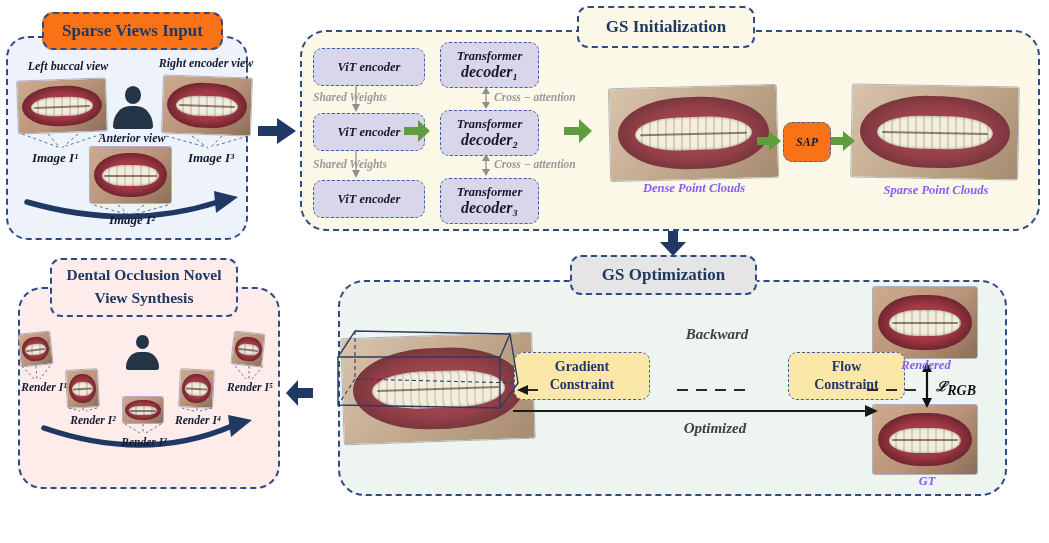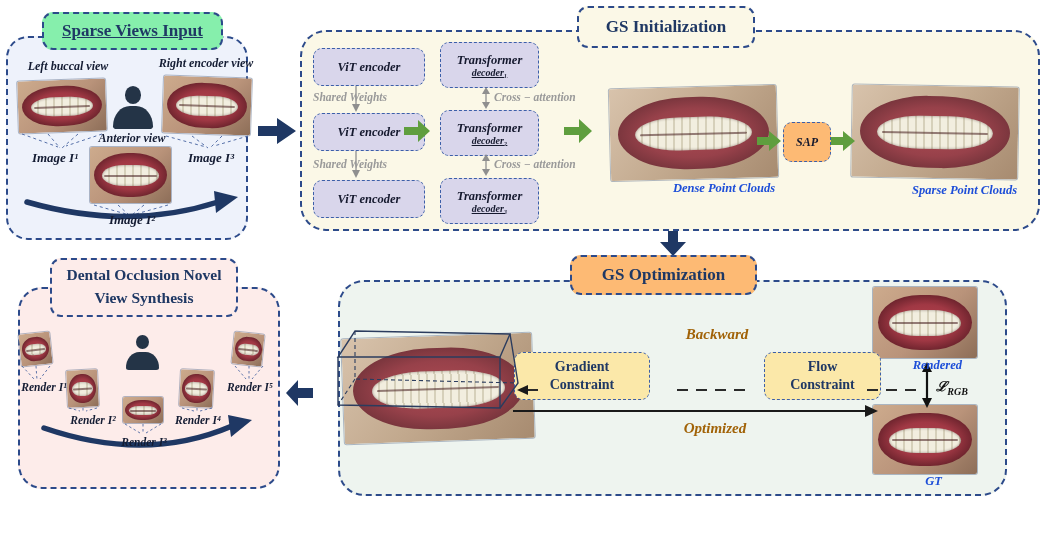--- a/index.html
+++ b/index.html
@@ -11,43 +11,43 @@
   .panel { position:absolute; border:2px dashed #2c4a8a; z-index:0; }
   .panel-sparse   { left:6px;   top:36px;  width:238px; height:200px; border-radius:22px; background:#eef2fb; }
   .panel-init     { left:300px; top:30px;  width:736px; height:197px; border-radius:26px; background:#fbf8e7; }
   .panel-synth    { left:18px;  top:287px; width:258px; height:198px; border-radius:24px; background:#fdecea; }
   .panel-optim    { left:338px; top:280px; width:665px; height:212px; border-radius:26px; background:#eef4ef; }
   
   .titlebox {
     position:absolute; z-index:5; border:2px dashed #2c4a8a; border-radius:11px;
     color:#1f3864; font-weight:bold; text-align:center;
   }
-  .t-sparse { left:42px;  top:12px;  width:177px; height:34px; line-height:34px; font-size:17px; background:#86efac;text-decoration:underline; }
+  .t-sparse { left:42px;  top:12px;  width:177px; height:34px; line-height:34px; font-size:17px; background:#f97316; }
   .t-init   { left:577px; top:6px;   width:174px; height:38px; line-height:38px; font-size:17px; background:#fbf8e7; }
   .t-synth  { left:50px;  top:258px; width:184px; height:52px; font-size:15.5px; line-height:23px; padding-top:3px; background:#fdecea; }
-  .t-optim  { left:570px; top:255px; width:183px; height:36px; line-height:36px; font-size:17px; background:#fdba74; }
+  .t-optim  { left:570px; top:255px; width:183px; height:36px; line-height:36px; font-size:17px; background:#e5e5e5; }
   
   .lbl { position:absolute; z-index:5; font-style:italic; font-weight:bold; color:#141c33; text-align:center; white-space:nowrap; }
   .lbl-view   { font-size:12px; }
   .lbl-img    { font-size:13px; }
   .lbl-render { font-size:11.5px; }
   .lbl-gray   { color:#9a9a9a; font-size:11.5px; }
-  .lbl-pc     { font-size:12.5px; color:#1d4ed8;text-align:right; }
-  .lbl-big    { font-size:15px; color:#a16207; }
+  .lbl-pc     { font-size:12.5px; color:#8b5cf6; }
+  .lbl-big    { font-size:15px; color:#404040; }
   .lbl-loss   { font-size:13.5px; color:#111; }
-  .lbl-loss sub { font-size:10px; }
+  .lbl-loss sub { font-size:14px; }
   
   .pbox {
     position:absolute; z-index:3; border:1.6px dashed #3c5fa8; border-radius:9px;
     display:flex; flex-direction:column; align-items:center; justify-content:center;
     font-style:italic; font-weight:bold; color:#15192e; text-align:center;
   }
   .pbox-lav { background:#d9d6eb; font-size:12.5px; }
-  .pbox-lav .l2 { font-size:10px; margin-top:-1px;text-decoration:underline; }
-  .pbox-yel { background:#fdba74; font-size:12px; }
+  .pbox-lav .l2 { font-size:16px; margin-top:-1px; }
+  .pbox-yel { background:#f97316; font-size:12px; }
   .pbox-con { background:#fbe8a9; font-style:normal; color:#1f3864; font-size:14px; line-height:18px; }
   
   .photo { position:absolute; z-index:2; overflow:hidden; border-radius:2px; box-shadow:0 0 0 1px rgba(115,130,155,.55); }
   .photo i { display:block; position:absolute; }
   .ph-skin { inset:0; background:linear-gradient(135deg,#cdab8d 0%,#b9937a 55%,#8d6e58 100%); }
   .ph-mouth { left:5%; top:11%; width:90%; height:78%; border-radius:50%/55%;
     background:radial-gradient(ellipse at 50% 50%, #b3424d 0%, #a03844 46%, #611f28 80%, #371115 100%); }
   .ph-teeth { left:15%; top:33%; width:70%; height:36%; border-radius:45%/60%;
     background:repeating-linear-gradient(90deg,#f2eedf 0 6px,#d6d0ba 6px 8px);
     box-shadow:inset 0 0 3px rgba(40,10,10,.45); }
@@ -201,21 +201,21 @@
   <div class="photo" style="left:873px;top:405px;width:104px;height:69px;">
       <i class="ph-skin"></i>
       <i class="ph-mouth"></i>
       <i class="ph-teeth"></i>
     </div>
 
   <div class="pbox pbox-con" style="left:514px;top:352px;width:134px;height:46px;">
     <div>Gradient</div>
     <div>Constraint</div>
   </div>
-  <div class="pbox pbox-con" style="left:764px;top:352px;width:115px;height:46px;">
+  <div class="pbox pbox-con" style="left:788px;top:352px;width:115px;height:46px;">
     <div>Flow</div>
     <div>Constraint</div>
   </div>
 
   <div class="lbl lbl-big" style="left:672px;top:326px;width:90px;">Backward</div>
   <div class="lbl lbl-big" style="left:670px;top:420px;width:90px;">Optimized</div>
   <div class="lbl lbl-pc" style="left:890px;top:358px;width:72px;">Rendered</div>
   <div class="lbl lbl-pc" style="left:912px;top:474px;width:30px;">GT</div>
   <div class="lbl lbl-loss" style="left:936px;top:377px;width:48px;text-align:left;">
     <span>ℒ</span><sub>RGB</sub>

